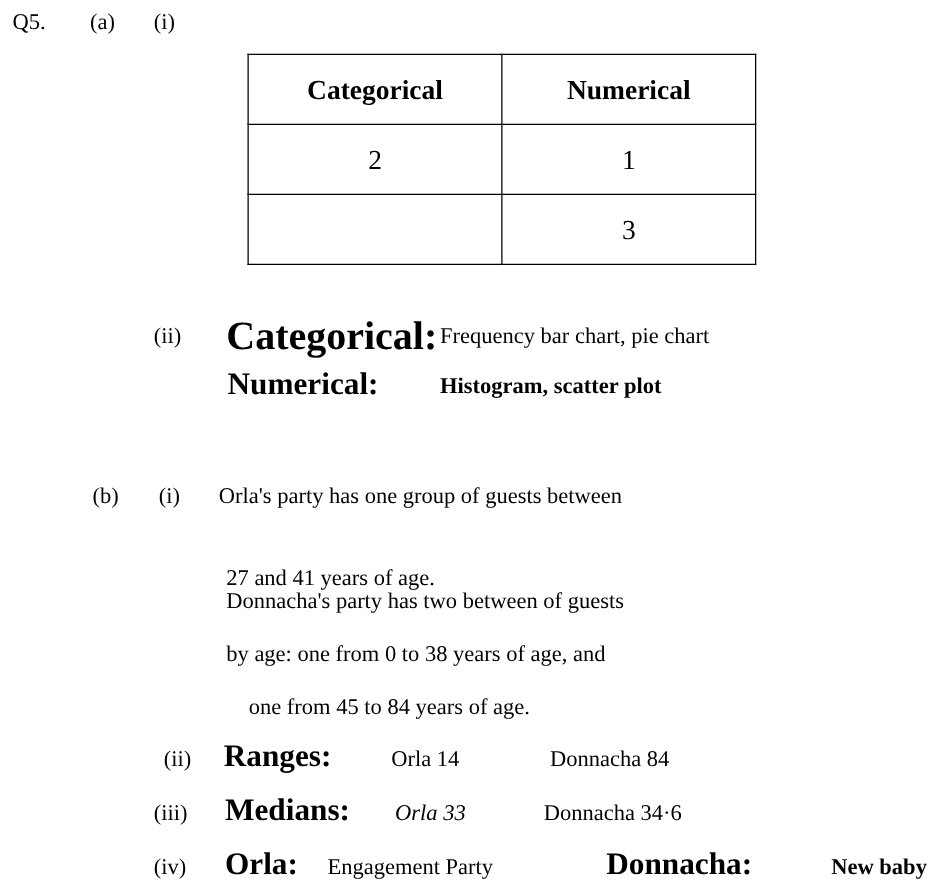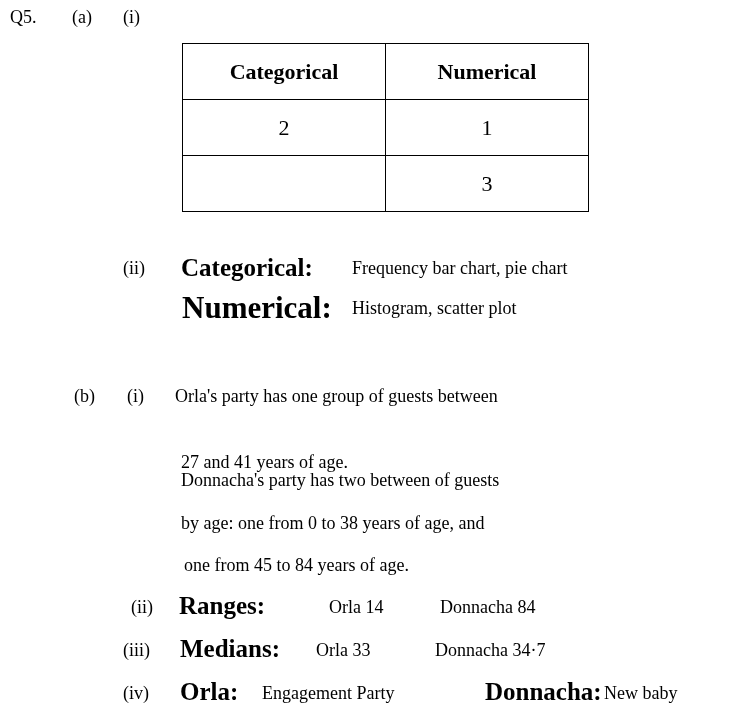--- a/index.html
+++ b/index.html
@@ -17,21 +17,21 @@
     }
     .t {
       position: absolute;
       white-space: nowrap;
       font-size: 18px;
       line-height: 28px;
     }
     .b { font-weight: bold; }
     table.ans {
       position: absolute;
-      left: 182px;
+      left: 198px;
       top: 43px;
       border-collapse: collapse;
       font-family: "Liberation Serif", "DejaVu Serif", serif;
     }
     table.ans td, table.ans th {
       border: 1.5px solid #000;
       width: 202px;
       height: 55px;
       padding: 0;
       text-align: center;
@@ -58,40 +58,40 @@
     <td>1</td>
   </tr>
   <tr>
     <td></td>
     <td>3</td>
   </tr>
 </tbody>
   </table>
 
 <span class="t" style="left:123px; top:254px;">(ii)</span>
-<span class="t b" style="left:181px; top:254px; font-size:25px;">Categorical:</span>
+<span class="t b" style="left:181px; top:254px; font-size:32px;">Categorical:</span>
 <span class="t" style="left:352px; top:254px;">Frequency bar chart, pie chart</span>
-<span class="t b" style="left:182px; top:294px; font-size:31px;">Numerical:</span>
-<span class="t" style="left:352px; top:294px;">Histogram, scatter plot</span>
+<span class="t b" style="left:182px; top:294px; font-size:25px;">Numerical:</span>
+<span class="t" style="left:352px; top:294px;font-weight:bold;">Histogram, scatter plot</span>
 
 <span class="t" style="left:74px; top:382px;">(b)</span>
 <span class="t" style="left:127px; top:382px;">(i)</span>
 <span class="t" style="left:175px; top:382px;">Orla's party has one group of guests between</span>
 <span class="t" style="left:181px; top:424px;margin-top:24px;">27 and 41 years of age.</span>
 <span class="t" style="left:181px; top:466px;">Donnacha's party has two between of guests</span>
 <span class="t" style="left:181px; top:509px;">by age: one from 0 to 38 years of age, and</span>
-<span class="t" style="left:184px; top:551px;">one from 45 to 84 years of age.</span>
+<span class="t" style="left:199px; top:551px;">one from 45 to 84 years of age.</span>
 
 <span class="t" style="left:131px; top:593px;">(ii)</span>
 <span class="t b" style="left:179px; top:592px; font-size:25px;">Ranges:</span>
-<span class="t" style="left:329px; top:593px;text-align:right;">Orla 14</span>
+<span class="t" style="left:313px; top:593px;text-align:right;">Orla 14</span>
 <span class="t" style="left:440px; top:593px;">Donnacha 84</span>
 
 <span class="t" style="left:123px; top:636px;">(iii)</span>
 <span class="t b" style="left:180px; top:635px; font-size:25px;">Medians:</span>
-<span class="t" style="left:316px; top:636px;">Orla 33</span>
-<span class="t" style="left:435px; top:636px;">Donnacha 34·7</span>
+<span class="t" style="left:316px; top:636px;font-style:italic;">Orla 33</span>
+<span class="t" style="left:435px; top:636px;">Donnacha 34·6</span>
 
 <span class="t" style="left:123px; top:679px;">(iv)</span>
 <span class="t b" style="left:180px; top:678px; font-size:25px;">Orla:</span>
 <span class="t" style="left:262px; top:679px;">Engagement Party</span>
 <span class="t b" style="left:485px; top:678px; font-size:25px;">Donnacha:</span>
-<span class="t" style="left:604px; top:679px;">New baby</span>
+<span class="t" style="left:665px; top:679px;font-weight:bold;">New baby</span>
 
 </body></html>

